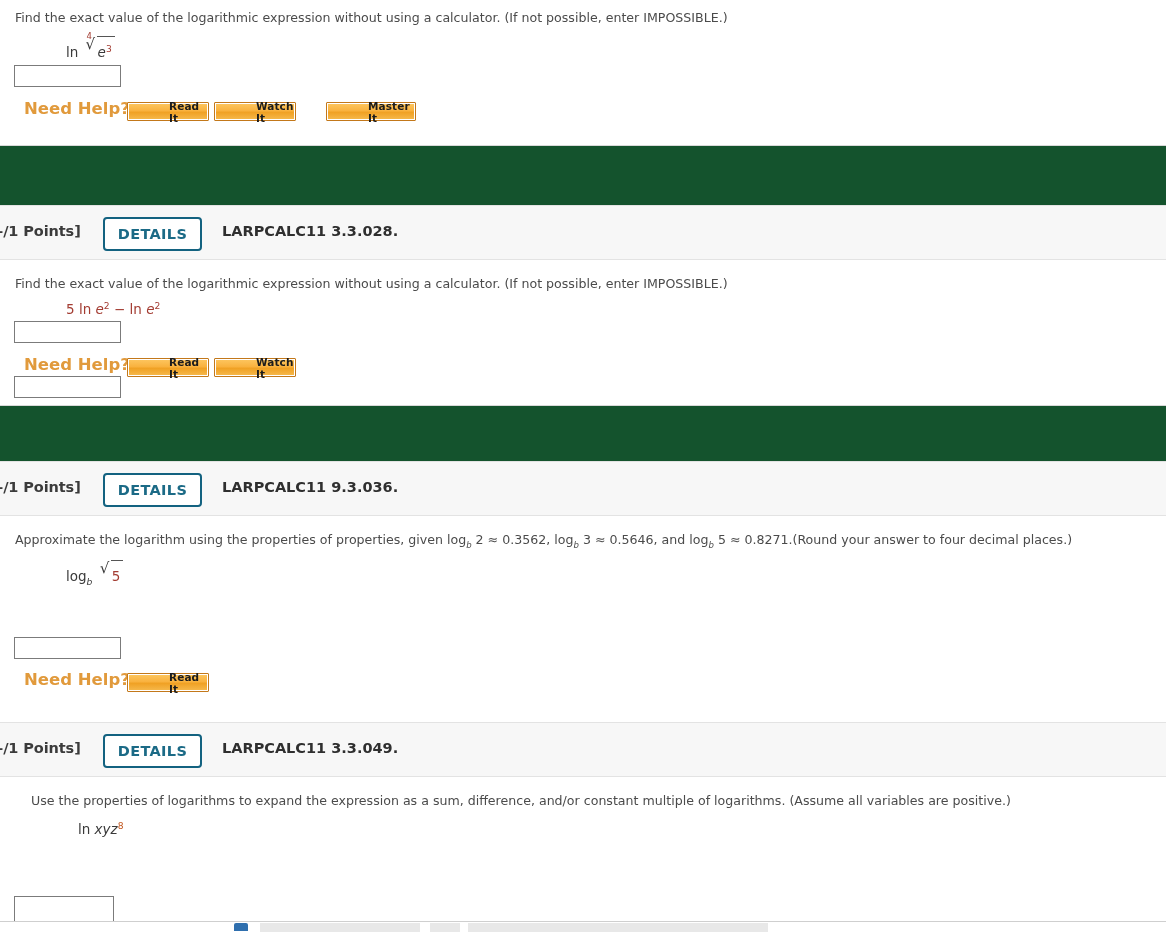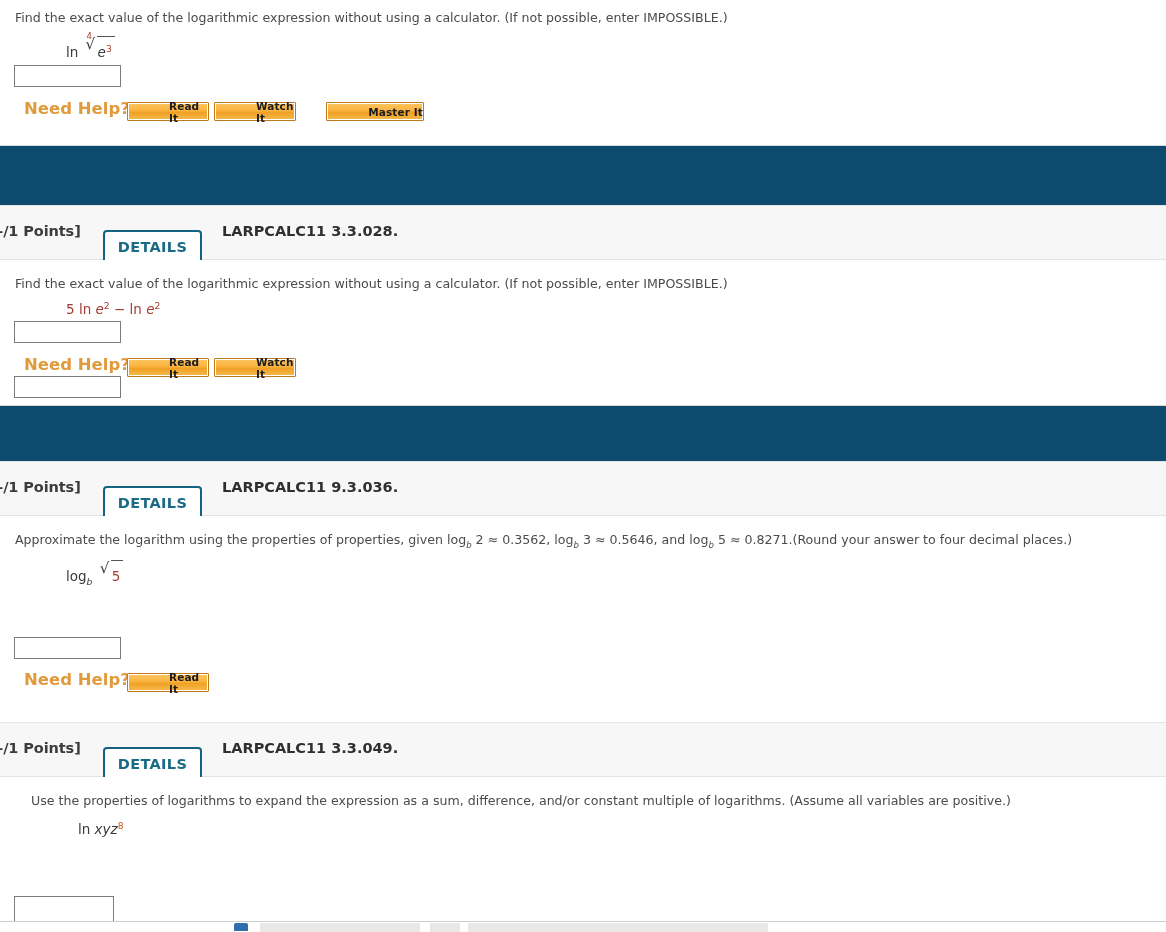--- a/index.html
+++ b/index.html
@@ -13,21 +13,21 @@
     font-family: "DejaVu Sans", "Liberation Sans", sans-serif;
     font-size: 13px;
     color: #444444;
     -webkit-font-smoothing: antialiased;
   }
 
   .page {
     position: relative;
     width: 1166px;
     height: 932px;
-    background: #0c4a6e;
+    background: #14532d;
     overflow: hidden;
   }
 
   
   .qcard {
     position: absolute;
     left: 0;
     width: 1167px;
     background: #ffffff;
     box-sizing: border-box;
@@ -69,21 +69,20 @@
     background: #ffffff;
     color: #1b6a86;
     font-size: 14.5px;
     font-weight: 600;
     letter-spacing: 0.35px;
     display: flex;
     align-items: center;
     justify-content: center;
     box-sizing: border-box;
     cursor: pointer;
-    margin-top: 13px;
   }
   .qcode {
     position: absolute;
     left: 222px;
     top: 17px;
     font-size: 14.5px;
     font-weight: bold;
     color: #2f2f2f;
     white-space: nowrap;
   }
@@ -238,21 +237,21 @@
           <span class="radcontent"><span class="mi">e</span><sup class="red">3</sup></span>
         </span>
       </div>
 
       <input class="answer-box" style="left: 14px; top: 65px; width: 107px; height: 22px;" type="text" value="">
 
       <div class="needhelp" style="left:24px; top:102px;">
         <span class="needhelp-label">Need Help?</span>
         <div class="help-btn" style="left:103px; width:82px;">Read It</div>
         <div class="help-btn" style="left:190px; width:82px;">Watch It</div>
-        <div class="help-btn" style="left:302px; width:98px;">Master It</div>
+        <div class="help-btn" style="left:302px; width:90px;">Master It</div>
       </div>
 
     </div>
   </div>
 
   <div class="qcard" style="top:205px;">
 
     <div class="qhead">
       <span class="points">–/1 Points]</span>
       <div class="details-btn">DETAILS</div>

